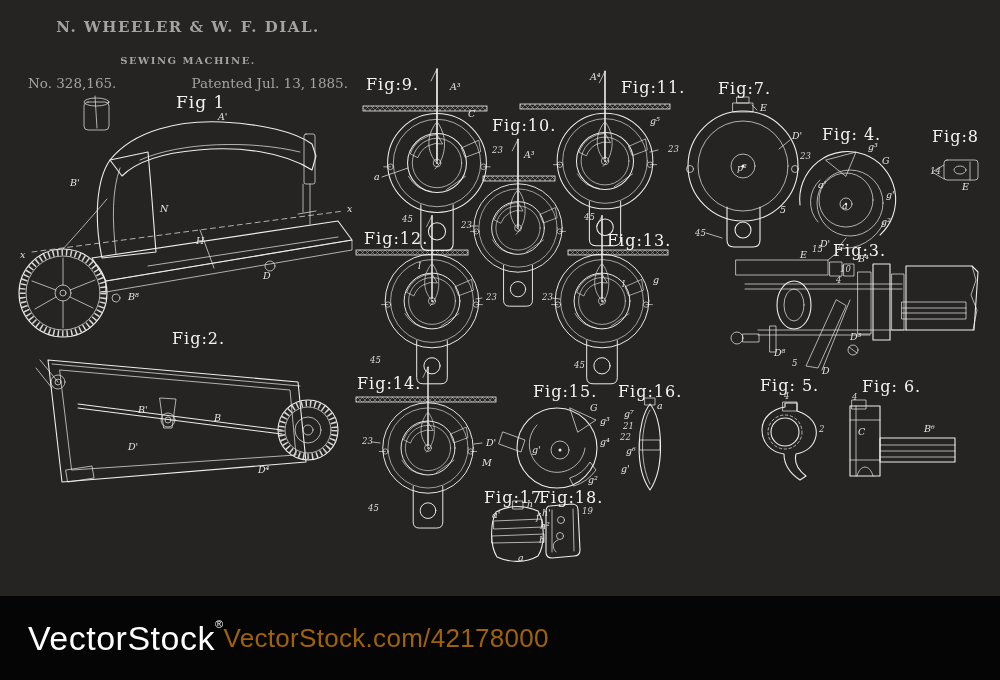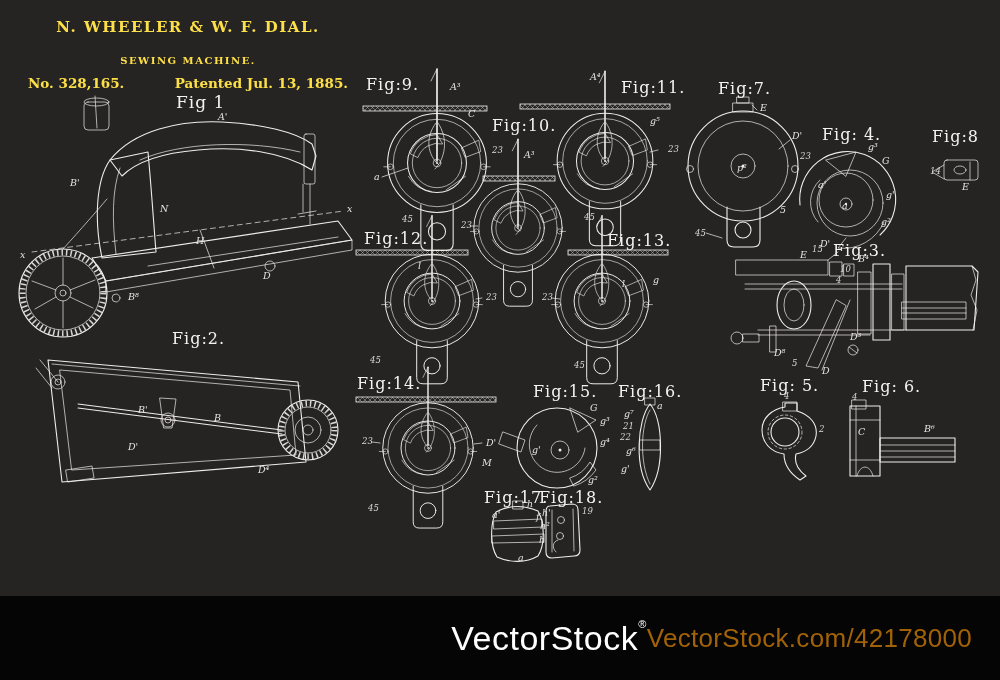--- a/index.html
+++ b/index.html
@@ -1,36 +1,36 @@
 <!DOCTYPE html>
 <html><head>
 <meta charset="utf-8">
 <style>
   html,body{margin:0;padding:0;background:#000;}
   .stage{position:relative;width:1000px;height:680px;background:#262323;overflow:hidden;
          font-family:"DejaVu Serif",serif;}
   .artwork{position:absolute;left:0;top:0;}
   
-  .header{position:absolute;left:28px;top:18px;width:320px;color:#fde047;text-align:center;}
+  .header{position:absolute;left:28px;top:18px;width:320px;color:#a3a3a3;text-align:center;}
   .h-inventors{font-size:15px;font-weight:bold;letter-spacing:1.5px;}
   .h-subject{font-size:10px;font-weight:bold;letter-spacing:1.5px;margin-top:19px;}
-  .h-row{display:flex;justify-content:space-between;margin-top:9px;font-size:13.5px;font-weight:bold;}
+  .h-row{display:flex;justify-content:space-between;margin-top:9px;font-size:13.5px;font-weight:normal;}
   
   .ln{fill:none;stroke:#efede9;stroke-width:1.1;stroke-linecap:round;stroke-linejoin:round;}
   .fw{stroke-width:0.7;}
   .th{stroke-width:1.7;}
   .rimhatch{fill:none;stroke:#d8d6d2;stroke-width:6;stroke-dasharray:1.5 3;}
   .plate{fill:url(#xh);stroke:#efede9;stroke-width:0.8;}
   .figlbl{font-family:"DejaVu Serif",serif;font-size:16px;letter-spacing:1px;fill:#f5f3ef;}
   .figlbl.big{font-size:17px;}
   .ann{font-family:"DejaVu Serif",serif;font-style:italic;font-size:9.5px;fill:#e4e2de;}
   .num{font-family:"DejaVu Serif",serif;font-style:italic;font-size:8.5px;fill:#d9d7d3;}
   
   .footer{position:absolute;left:0;top:596px;width:1000px;height:84px;background:#050505;
-          display:flex;align-items:center;justify-content:flex-end;
+          display:flex;align-items:center;justify-content:flex-start;
           padding:0 28px;box-sizing:border-box;font-family:"Liberation Sans",sans-serif;color:#fff;}
   .brand{font-size:34px;letter-spacing:0.5px;}
   .brand sup{font-size:11px;vertical-align:22px;}
   .credit{font-size:26px;letter-spacing:0.3px;color:#a16207;}
 </style>
 </head>
 <body>
 
 <div class="stage">
 

